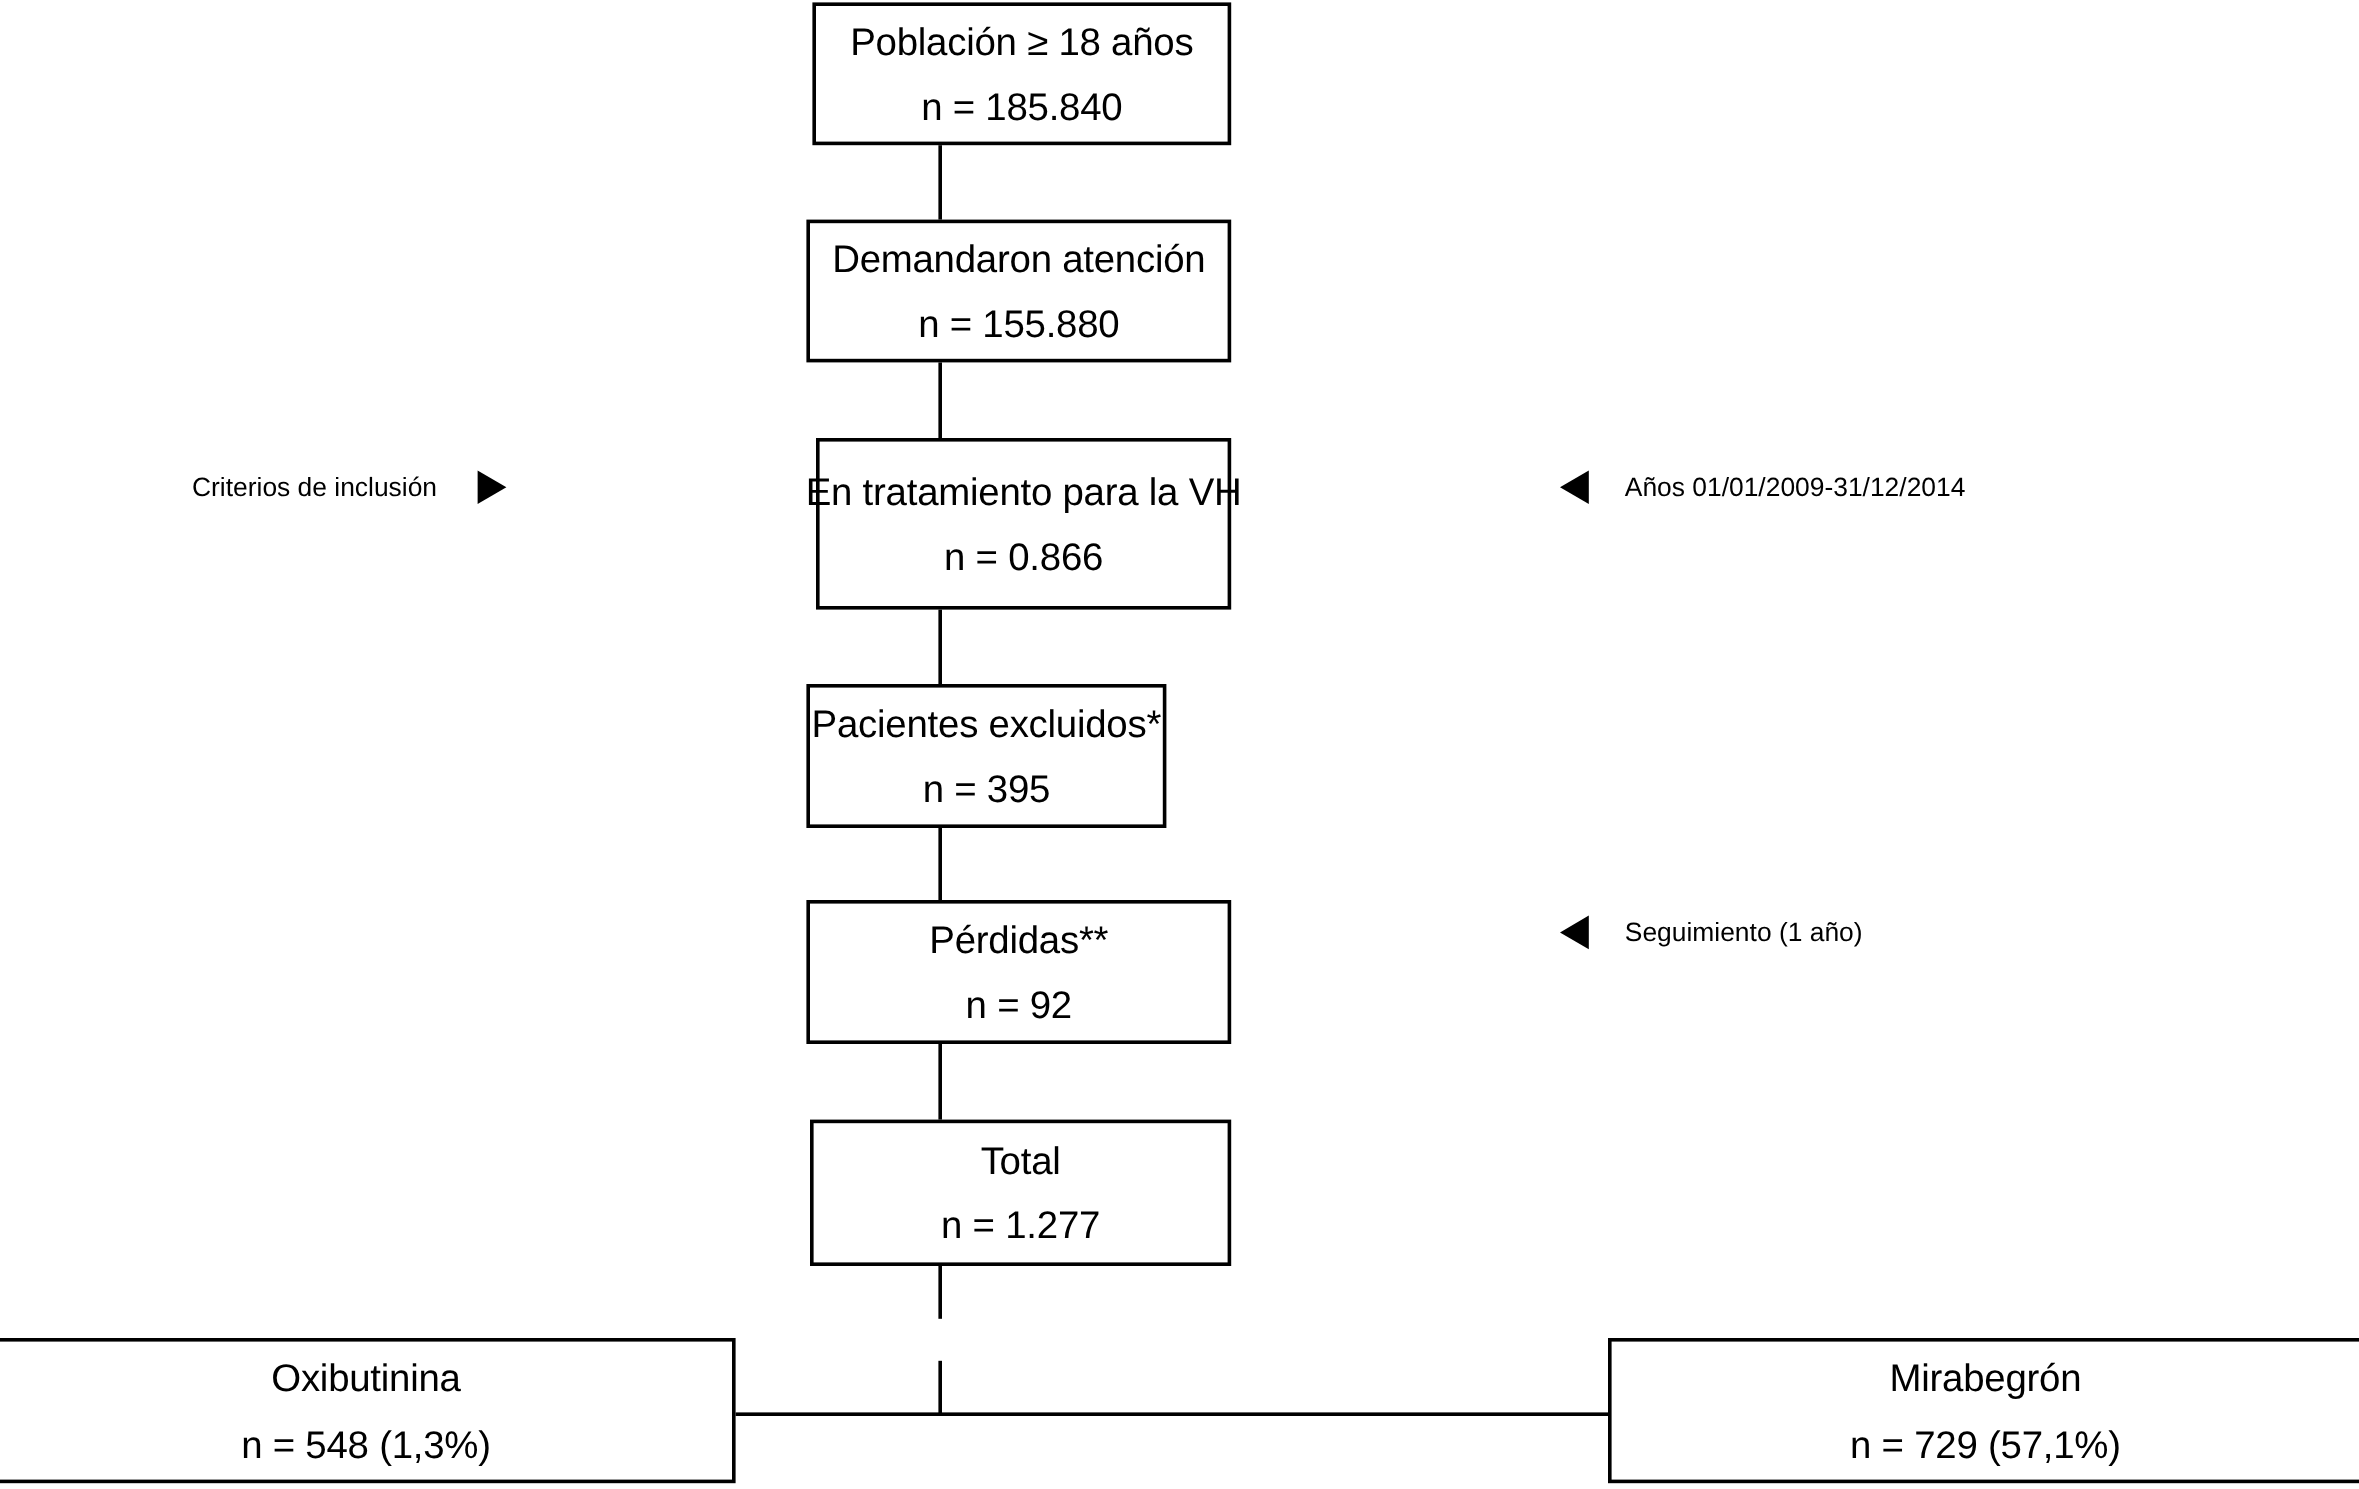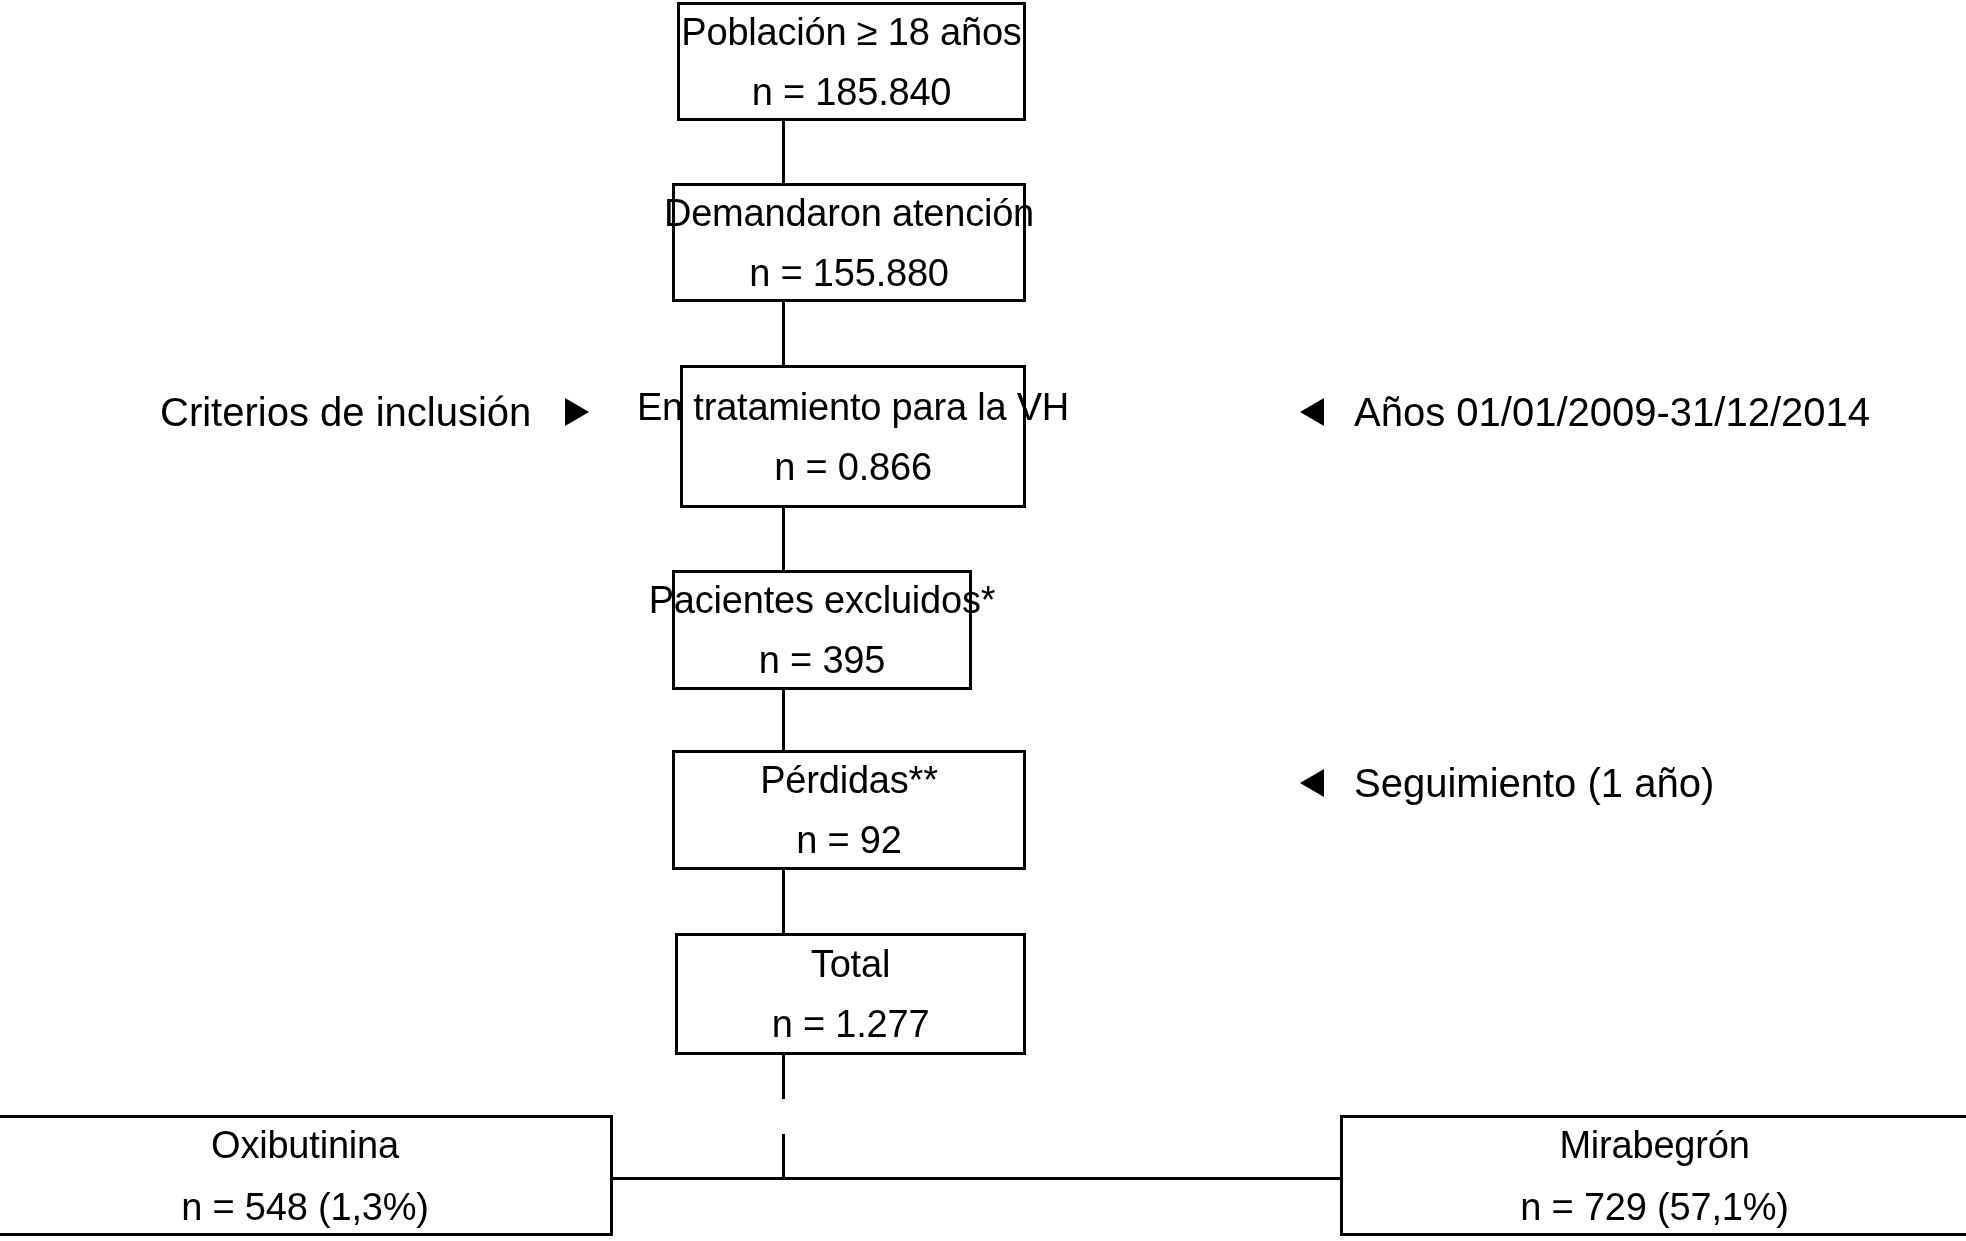--- a/index.html
+++ b/index.html
@@ -27,21 +27,21 @@
     display: flex;
     flex-direction: column;
     align-items: center;
     justify-content: center;
     text-align: center;
     z-index: 3;
   }
   .node .line1,
   .node .line2 {
     display: block;
-    font-size: 38px;
+    font-size: 32px;
     line-height: 1.0;
     white-space: nowrap;
     letter-spacing: -0.2px;
   }
   .node .line1 { margin-bottom: 22px; }
   .node.tall .line1 { }
   .node.wide .line1 { margin-bottom: 24px; }
 
   
   .vline {
@@ -53,21 +53,21 @@
   .hline {
     position: absolute;
     height: 3px;
     background: #000000;
     z-index: 1;
   }
 
   
   .side-label {
     position: absolute;
-    font-size: 40px;
+    font-size: 22px;
     line-height: 1.0;
     white-space: nowrap;
     z-index: 4;
     display: flex;
     align-items: center;
   }
   .tri {
     display: inline-block;
     width: 0;
     height: 0;

